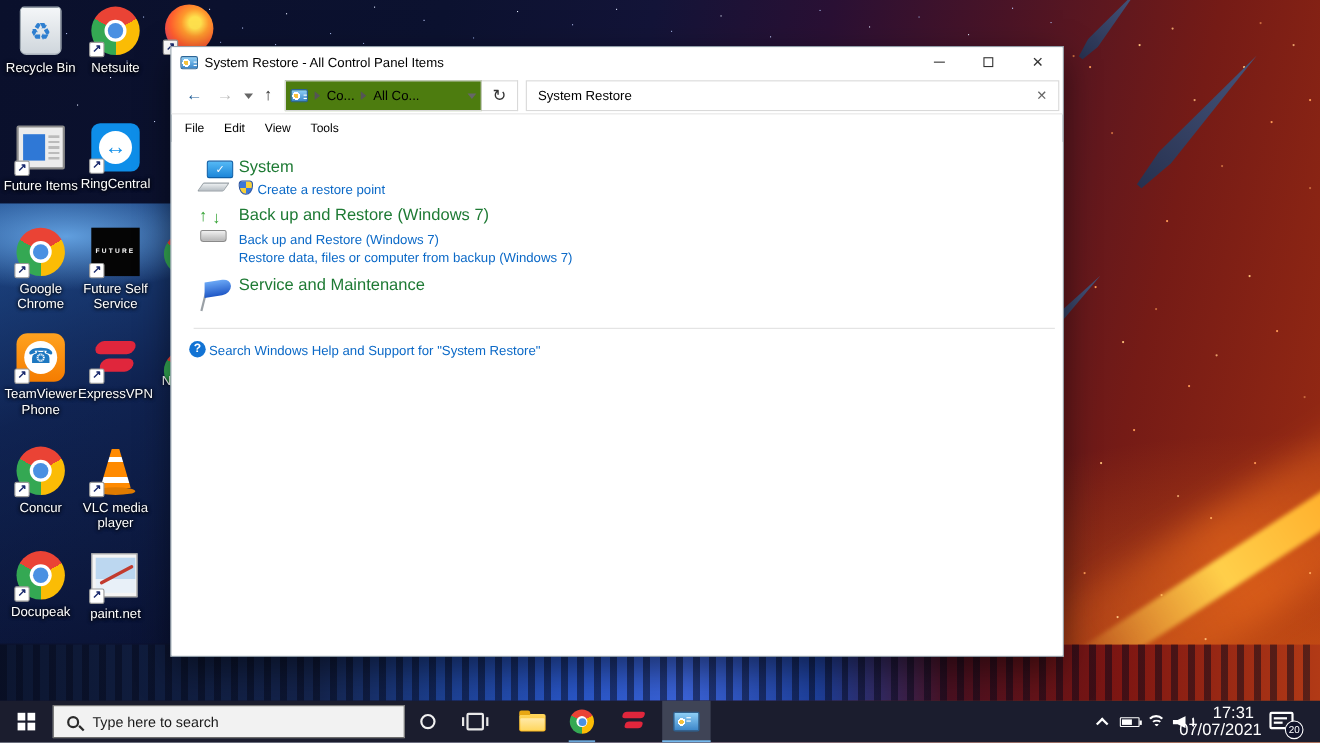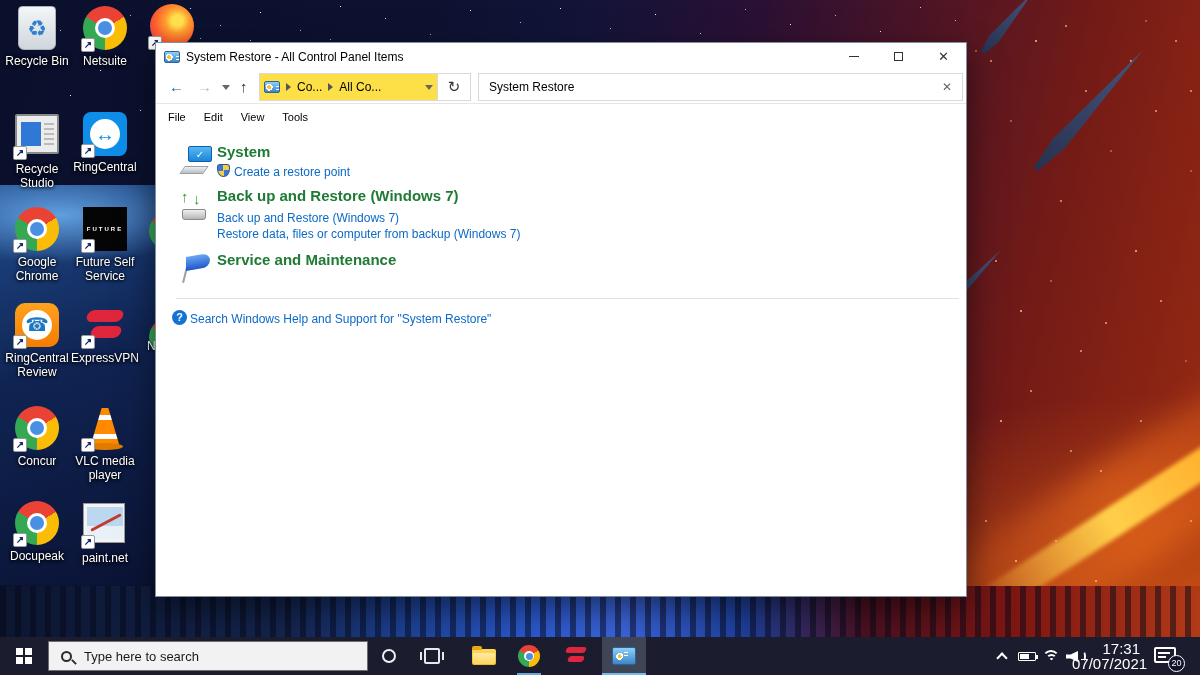--- a/index.html
+++ b/index.html
@@ -102,38 +102,38 @@
   .wbtn { width:45px; height:27px; display:flex; align-items:center; justify-content:center; color:#333; }
   .wbtn .minbar { width:10px; height:1px; background:#333; }
   .wbtn .maxsq { width:9px; height:9px; border:1px solid #333; }
   .navbar { position:relative; height:34px; border-bottom:1px solid #e6e6e6; background:#fff; }
   .nava { position:absolute; top:7px; font-size:15px; line-height:20px; }
   .nav-back { left:13px; color:#1b5a94; }
   .nav-fwd { left:41px; color:#bdbdbd; }
   .nav-up { left:84px; color:#333; }
   .chev-down { position:absolute; width:0; height:0; border-left:4px solid transparent; border-right:4px solid transparent; border-top:5px solid #666; }
   .nav-chev { left:66px; top:15px; }
-  .addrbox { position:absolute; left:103px; top:3px; width:179px; height:28px; border:1px solid #d9d9d9; background:#fde047;
+  .addrbox { position:absolute; left:103px; top:3px; width:179px; height:28px; border:1px solid #d9d9d9; background:#4d7c0f;
       display:flex; align-items:center; padding:0 4px; }
   .addrbox .cpi { width:16px; height:12px; flex:none; }
   .crumb-sep { width:0; height:0; border-top:4px solid transparent; border-bottom:4px solid transparent; border-left:5px solid #555; margin:0 6px; flex:none; }
   .crumb { font-size:12px; white-space:nowrap; }
   .addr-chev { margin-left:auto; }
   .refreshbox { position:absolute; left:282px; top:3px; width:33px; height:28px; border:1px solid #d9d9d9; border-left:none;
       display:flex; align-items:center; justify-content:center; font-size:15px; color:#333; }
   .searchbox { position:absolute; left:322px; top:3px; width:485px; height:28px; border:1px solid #d9d9d9; background:#fff;
       display:flex; align-items:center; padding:0 10px; }
   .searchbox .q { font-size:12px; color:#000; }
   .searchbox .x { margin-left:auto; color:#666; font-size:12px; }
   .menubar { height:25px; display:flex; align-items:center; padding-left:12px; gap:0; }
   .menu-item { font-size:11px; color:#000; padding:0 9px; }
   .menu-item:first-child { padding-left:0; }
   .content { position:relative; height:467px; background:#fff; }
 
-  .res-head { position:absolute; font-size:15px; font-weight:700; color:#1e7a34; }
+  .res-head { position:absolute; font-size:15px; font-weight:400; color:#1e7a34; }
   .res-link { position:absolute; font-size:12px; color:#0b69c7; }
   .res-ico { position:absolute; width:32px; height:32px; }
   
   .sys .scr { position:absolute; left:6px; top:1px; width:24px; height:16px; background:linear-gradient(180deg,#55b9f5,#1c86d9);
       border:1px solid #0d5fa8; border-radius:2px; color:#fff; font-size:10px; line-height:15px; text-align:center; }
   .sys .kb { position:absolute; left:0px; top:21px; width:24px; height:8px; background:linear-gradient(180deg,#eceff1,#b9c0c6);
       border:1px solid #98a0a6; transform:skewX(-35deg); border-radius:1px; }
   
   .bak .drive { position:absolute; left:2px; top:18px; width:24px; height:11px; background:linear-gradient(180deg,#f0f0f0,#b5b5b5);
       border:1px solid #8a8a8a; border-radius:2px 2px 3px 3px; }
@@ -217,41 +217,41 @@
   <div class="ilabel">Recycle Bin</div>
 </div>
 <div class="dicon" style="left:3px;top:112px">
   <div class="ig">
       <div class="ic-winapp">
         <span class="blue" style="position:absolute"></span>
         <span class="lines" style="position:absolute"></span>
       </div>
     <span class="sc">↗</span>
     </div>
-  <div class="ilabel">Recycle Studio</div>
+  <div class="ilabel">Future Items</div>
 </div>
 <div class="dicon" style="left:3px;top:207px">
   <div class="ig">
       <div class="ic-chrome">
         <div class="chrome-hub">
           <div class="chrome-dot"></div>
         </div>
       </div>
     <span class="sc">↗</span>
     </div>
   <div class="ilabel">Google Chrome</div>
 </div>
 <div class="dicon" style="left:3px;top:303px">
   <div class="ig">
       <div class="ic-rc">
         <div class="circ">☎</div>
       </div>
     <span class="sc">↗</span>
     </div>
-  <div class="ilabel">RingCentral Review</div>
+  <div class="ilabel">TeamViewer Phone</div>
 </div>
 <div class="dicon" style="left:3px;top:406px">
   <div class="ig">
       <div class="ic-chrome">
         <div class="chrome-hub">
           <div class="chrome-dot"></div>
         </div>
       </div>
     <span class="sc">↗</span>
     </div>

